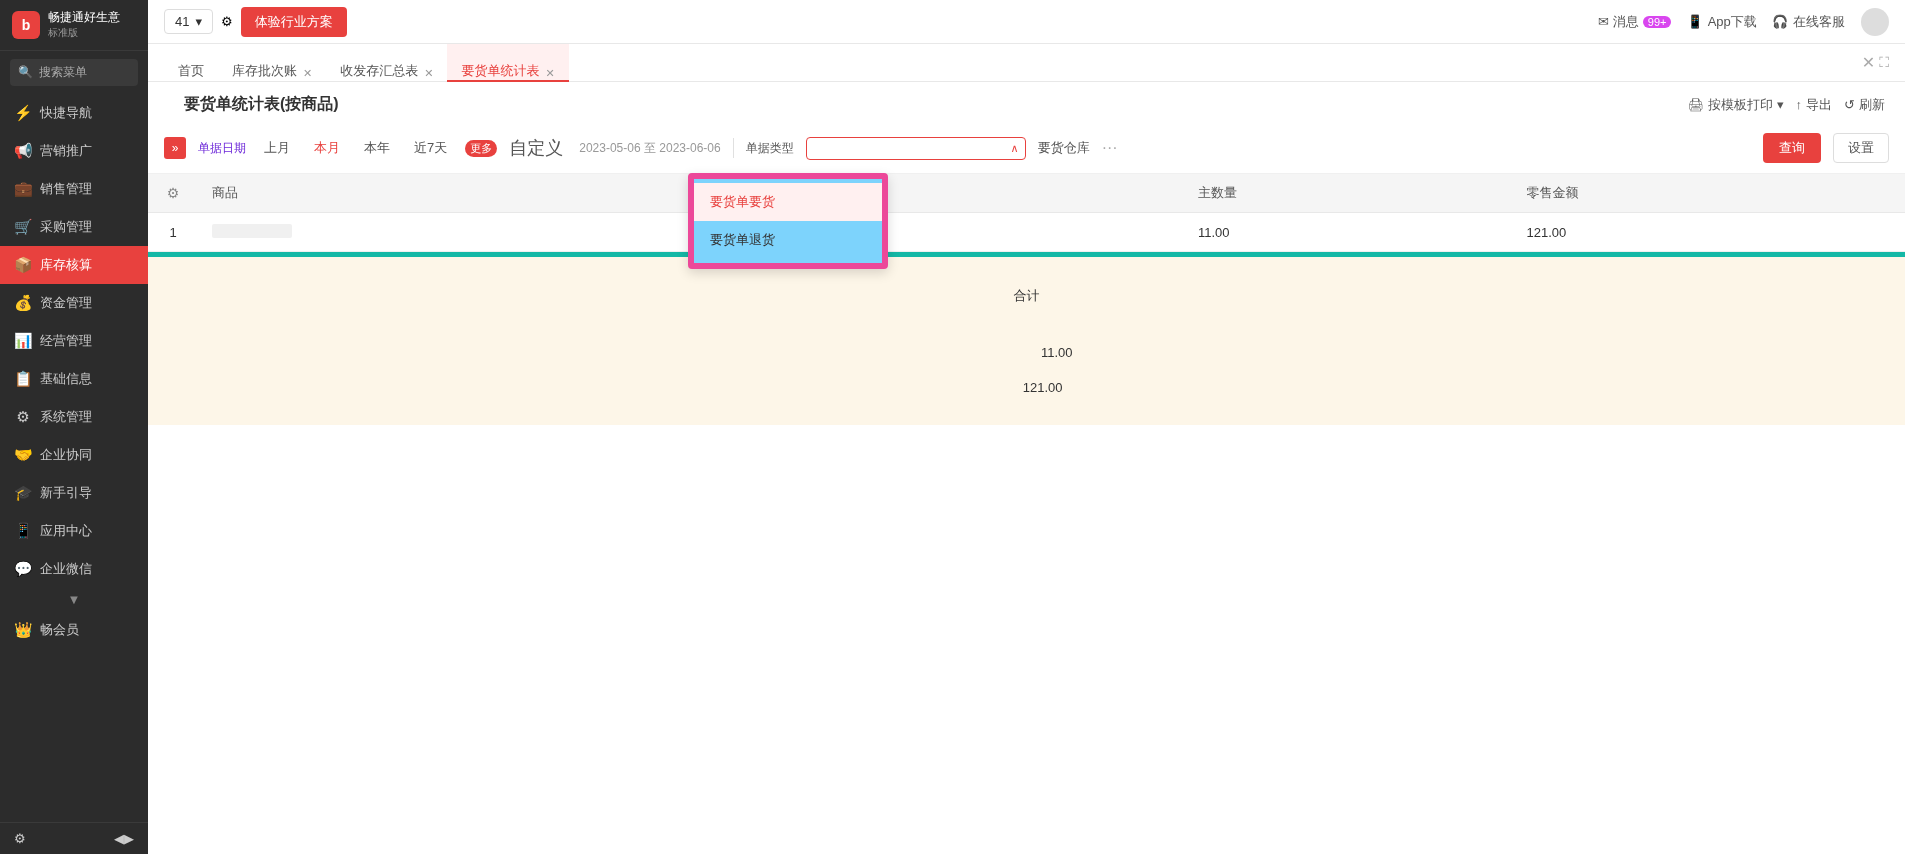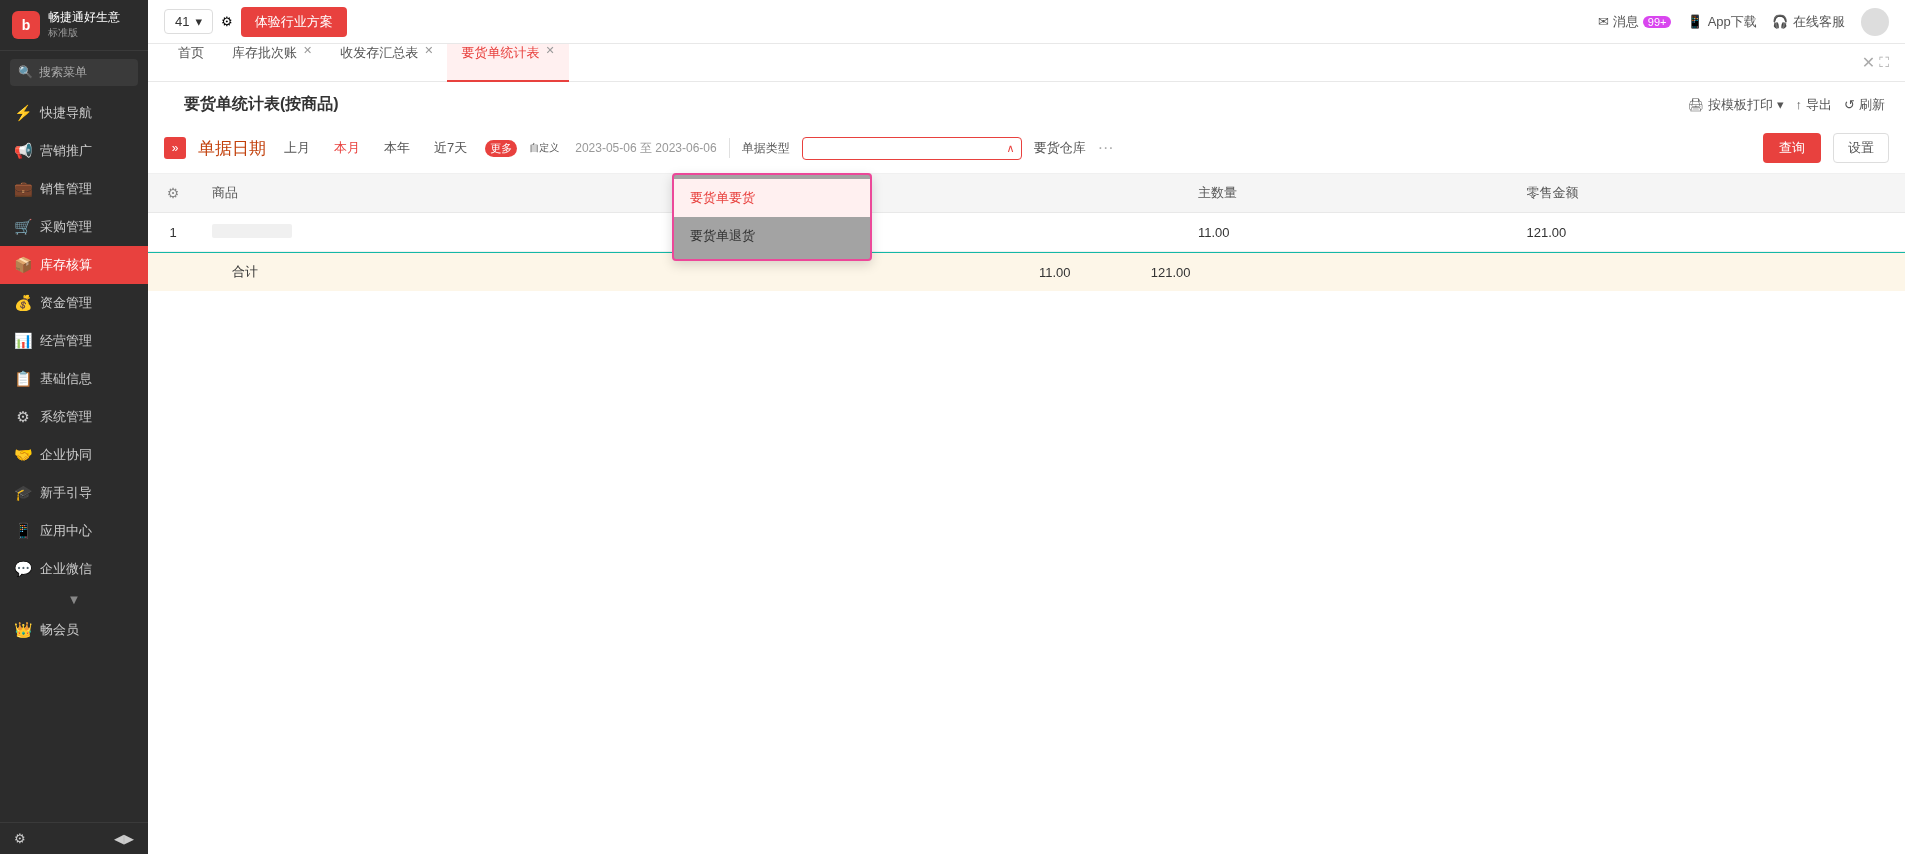--- a/index.html
+++ b/index.html
@@ -150,21 +150,21 @@
       border-bottom: 1px solid #e8e8e8;
       display: flex;
       align-items: center;
       padding: 0 16px;
       height: 38px;
       flex-shrink: 0;
       gap: 0;
     }
     .tab {
       display: flex;
-      align-items: flex-start;
+      align-items: flex-end;
       padding: 0 14px;
       height: 38px;
       font-size: 13px;
       color: #555;
       cursor: pointer;
       border-bottom: 2px solid transparent;
       gap: 6px;
     }
     .tab.active {
       color: #e8413e;
@@ -223,21 +223,21 @@
       height: 22px;
       background: #e8413e;
       color: white;
       border-radius: 3px;
       display: flex;
       align-items: center;
       justify-content: center;
       cursor: pointer;
       font-size: 12px;
     }
-    .filter-label { font-size: 17px; color: #c2410c; }
+    .filter-label { font-size: 12px; color: #6d28d9; }
     .date-btn {
       border: none;
       background: none;
       cursor: pointer;
       color: #555;
       font-size: 13px;
       padding: 2px 6px;
     }
     .date-btn.active { color: #e8413e; }
     .date-range-more {
@@ -246,21 +246,21 @@
       border-radius: 10px;
       padding: 1px 5px;
       font-size: 11px;
       cursor: pointer;
     }
     .date-custom-btn {
       border: none;
       background: none;
       cursor: pointer;
       color: #555;
-      font-size: 10px;
+      font-size: 18px;
     }
     .date-display { font-size: 12px; color: #999; margin-left: 4px; }
 
     .filter-divider { width: 1px; height: 20px; background: #e0e0e0; }
 
     .filter-type-label { font-size: 12px; color: #555; }
     .filter-type-wrapper {
       display: flex;
       align-items: center;
       border: 1px solid #e8413e;
@@ -298,23 +298,23 @@
       padding: 5px 14px;
       font-size: 13px;
       color: #555;
       cursor: pointer;
     }
 
     
     .dropdown-overlay {
       position: absolute;
       top: 100%;
-      left: 524px;
-      background: #a3a3a3;
-      border: 2px solid #ec4899;
+      left: 540px;
+      background: #7dd3fc;
+      border: 6px solid #ec4899;
       border-radius: 4px;
       box-shadow: 0 4px 12px rgba(0,0,0,0.15);
       z-index: 1000;
       min-width: 200px;
       padding: 4px 0;
     }
     .dropdown-item {
       padding: 10px 16px;
       font-size: 13px;
       cursor: pointer;
@@ -349,27 +349,28 @@
       font-size: 13px;
       color: #333;
       border-bottom: 1px solid #f0f0f0;
     }
     table td:first-child { text-align: center; }
     .table-row-placeholder { background: #f0f0f0; border-radius: 2px; height: 14px; display: inline-block; }
 
     
     .table-footer {
       background: #fdf6e8;
-      border-top: 1px solid #14b8a6;
+      border-top: 5px solid #14b8a6;
       padding: 10px 14px;
       display: flex;
       align-items: center;
       gap: 20px;
       font-size: 13px;
       color: #333;
+      flex-direction: column;
     }
 
     
     .gear-icon { color: #888; cursor: pointer; font-size: 14px; }
   </style>
 </head>
 <body>
 
 <div class="sidebar">
   <div class="sidebar-logo">

